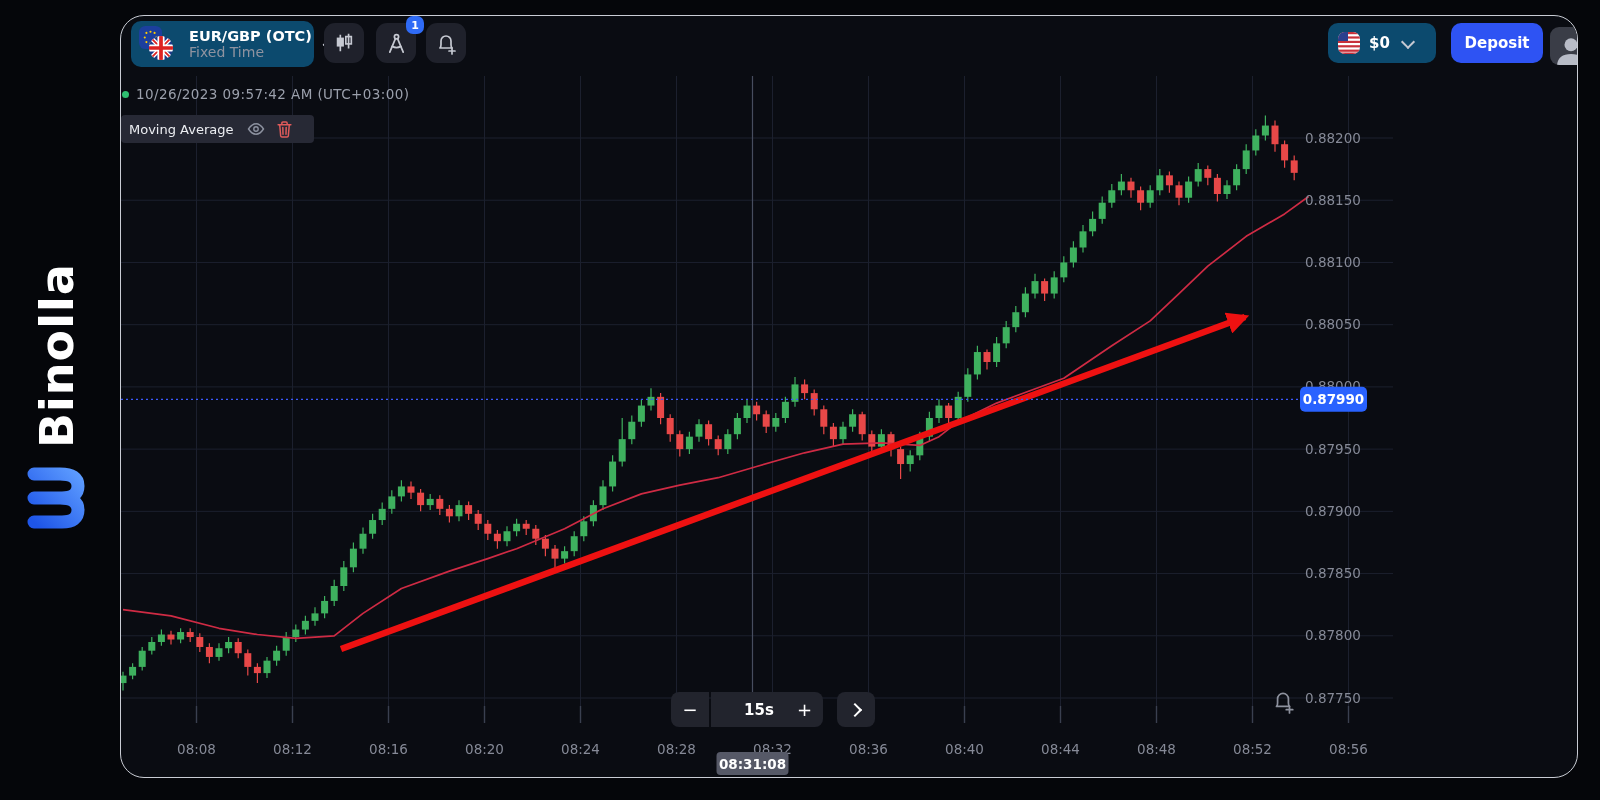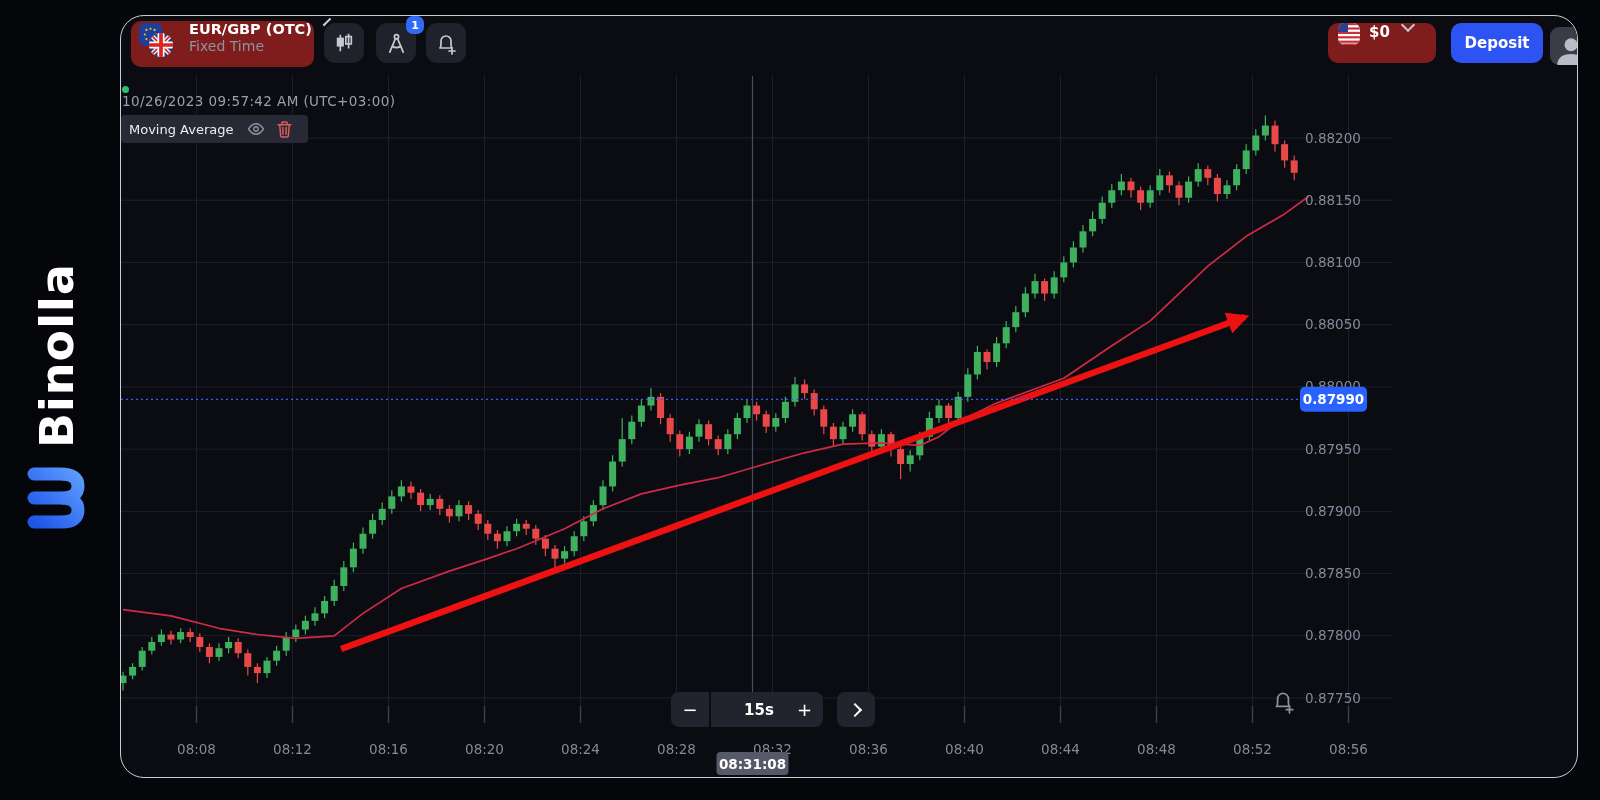--- a/index.html
+++ b/index.html
@@ -11,21 +11,21 @@
     writing-mode:vertical-rl;transform:rotate(180deg);
     color:#fff;font-size:46px;font-weight:bold;letter-spacing:1px;line-height:70px;text-align:center;}
   .brand-logo{position:absolute;left:20px;top:464px;width:72px;height:66px;}
 
   
   #panel{position:absolute;left:120px;top:15px;width:1458px;height:763px;background:#0a0c12;
     border:1px solid #c9ccd4;border-radius:24px;overflow:hidden;box-sizing:border-box;}
   #plot{position:absolute;left:0;top:0;}
 
   
-  .pill{position:absolute;background:#7f1d1d;border-radius:10px;display:flex;align-items:flex-start;cursor:pointer;}
+  .pill{position:absolute;background:#0c4a6e;border-radius:10px;display:flex;align-items:center;cursor:pointer;}
   #asset-pill{left:10px;top:5px;width:183px;height:46px;}
   .flag-stack{position:relative;width:42px;height:40px;margin-left:8px;flex:none;}
   .flag-eu{position:absolute;left:0;top:2px;}
   .flag-uk{position:absolute;left:10px;top:12px;}
   .asset-meta{margin-left:8px;line-height:1.15;}
   .asset-name{color:#fff;font-size:14.5px;font-weight:bold;white-space:nowrap;}
   .asset-mode{color:#8f93a0;font-size:14px;}
   .chev{width:8px;height:8px;border-right:2px solid #c6c9d2;border-bottom:2px solid #c6c9d2;
     transform:rotate(45deg);display:inline-block;}
   #asset-pill .chev{margin-left:14px;margin-top:-4px;}
@@ -36,25 +36,25 @@
   #account-pill{left:1207px;top:7px;width:108px;height:40px;}
   #account-pill .balance{color:#fff;font-size:15px;font-weight:bold;margin-left:9px;}
   #account-pill .chev{margin-left:13px;margin-top:-3px;}
   #deposit-btn{position:absolute;left:1330px;top:7px;width:92px;height:40px;background:#2e53f3;border:none;
     border-radius:10px;color:#ffffff;font-size:15px;font-weight:bold;cursor:pointer;
     font-family:"DejaVu Sans","Liberation Sans",sans-serif;}
   #avatar{position:absolute;left:1429px;top:11px;width:42px;height:38px;background:#3a3d47;border-radius:9px;
     display:flex;align-items:flex-end;justify-content:center;overflow:hidden;cursor:pointer;}
 
   
-  #datetime-row{position:absolute;left:1px;top:70px;display:flex;flex-direction:column;}
+  #datetime-row{position:absolute;left:1px;top:70px;display:flex;align-items:center;}
   .live-dot{width:7px;height:7px;border-radius:50%;background:#2fbf71;margin-right:7px;}
   .datetime{color:#9ba0ac;font-size:13.5px;font-weight:500;letter-spacing:.4px;}
   #ma-chip{position:absolute;left:0;top:99px;height:28px;background:#272935;border-radius:4px;
-    display:flex;align-items:center;padding:0 16px 0 8px;cursor:pointer;}
+    display:flex;align-items:center;padding:0 22px 0 8px;cursor:pointer;}
   #ma-chip .lbl{color:#eceef2;font-size:13px;font-weight:500;margin-right:14px;}
   #ma-chip svg{cursor:pointer;}
 
   
   .zbtn{position:absolute;top:676px;height:35px;background:#22242d;border:none;color:#fff;cursor:pointer;
     display:flex;align-items:center;justify-content:center;font-family:"DejaVu Sans","Liberation Sans",sans-serif;}
   #zoom-out{left:550px;width:38px;border-radius:8px 0 0 8px;font-size:18px;}
   #interval{left:590px;width:96px;font-size:15px;font-weight:bold;}
   #zoom-in{left:665px;width:37px;border-radius:0 8px 8px 0;font-size:18px;}
   #fwd-btn{left:716px;width:38px;border-radius:8px;}

